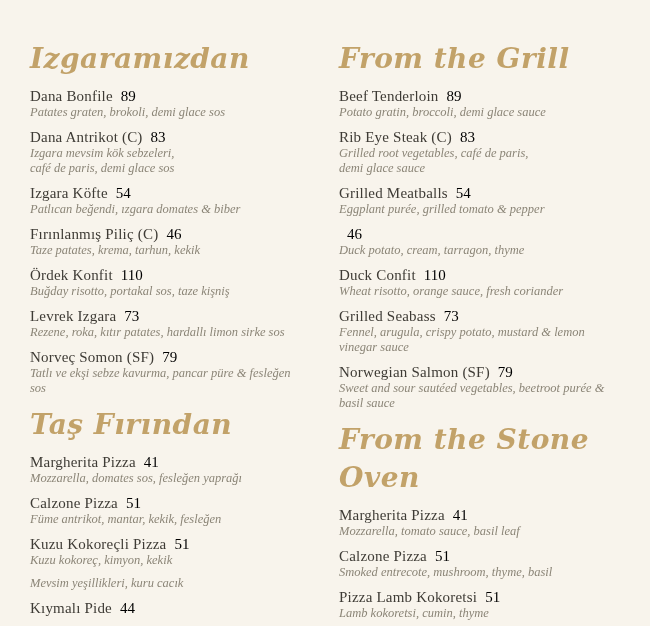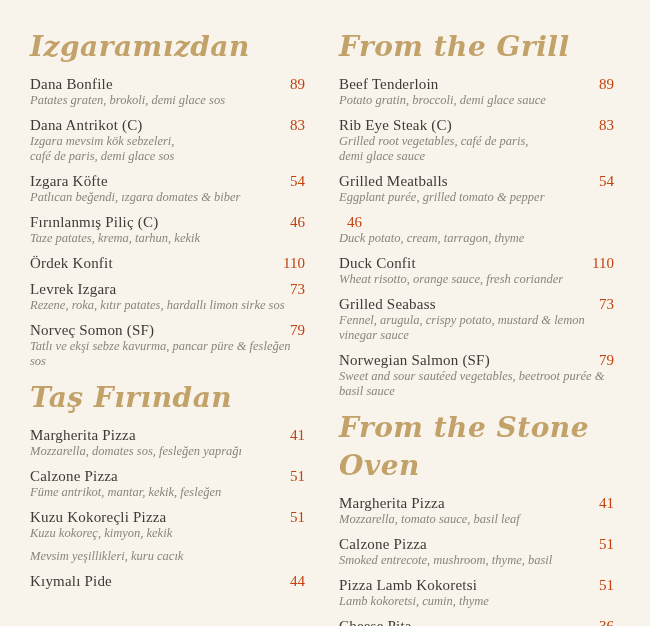--- a/index.html
+++ b/index.html
@@ -25,44 +25,43 @@
     min-width: 0;
   }
   .section-heading {
     font-family: "DejaVu Serif", serif;
     font-style: italic;
     font-weight: 600;
     font-size: 28px;
     line-height: 38px;
     color: #c2a269;
     letter-spacing: 0.5px;
-    margin: 4px 0 9px 0;
+    margin: 16px 0 9px 0;
   }
   .section + .section .section-heading {
     margin-top: 10px;
   }
   .menu-item {
     margin-bottom: 8px;
   }
   .item-row {
     display: flex;
-    justify-content: space-between;
     align-items: baseline;
   }
   .item-name {
     font-size: 15px;
     line-height: 18px;
     color: #3e3b35;
     font-weight: 500;
     letter-spacing: 0.2px;
   }
   .item-price {
     font-size: 15px;
     line-height: 18px;
-    color: #c2410c;
+    color: #000000;
     padding-left: 8px;
     white-space: nowrap;
   }
   .item-desc {
     font-size: 12.5px;
     line-height: 15px;
     font-style: italic;
     color: #8b8577;
     white-space: pre-line;
     margin-top: 0;
@@ -110,20 +109,21 @@
             <span class="item-price">46</span>
           </div>
           <div class="item-desc">Taze patates, krema, tarhun, kekik</div>
         </div>
 
         <div class="menu-item">
           <div class="item-row">
             <span class="item-name">Ördek Konfit</span>
             <span class="item-price">110</span>
           </div>
+          <div class="item-desc">Buğday risotto, portakal sos, taze kişniş</div>
         </div>
 
         <div class="menu-item">
           <div class="item-row">
             <span class="item-name">Levrek Izgara</span>
             <span class="item-price">73</span>
           </div>
           <div class="item-desc">Rezene, roka, kıtır patates, hardallı limon sirke sos</div>
         </div>
 

